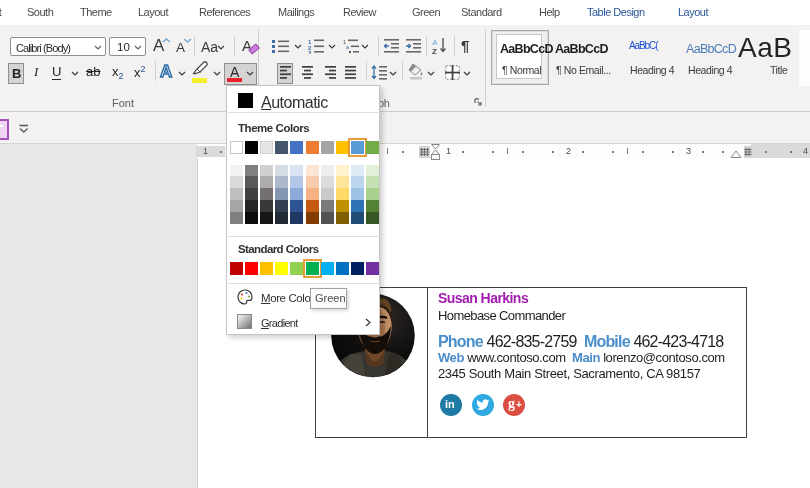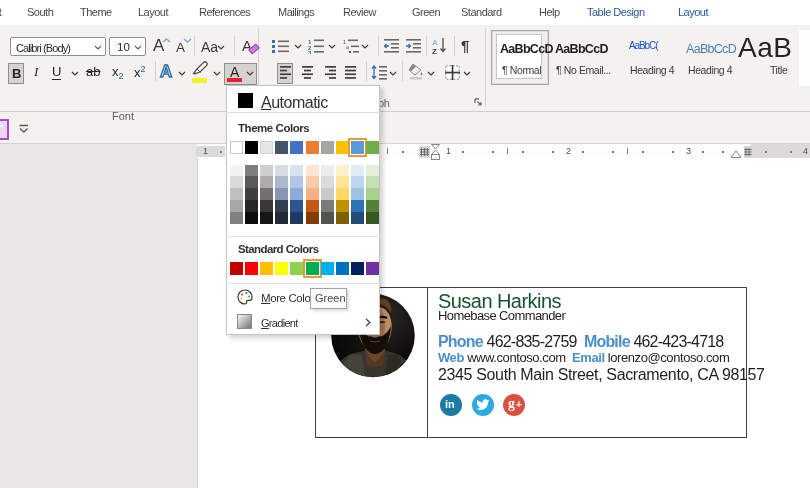--- a/index.html
+++ b/index.html
@@ -139,25 +139,25 @@
   <path d="M47.5 29 Q51 27.4 55 29 Q51 31 47.5 29 Z" fill="#170e06"></path>
 
   <path d="M31.5 25 Q36 23 40.5 24.6 M47 24.6 Q51.5 23 56 25" stroke="#120a03" stroke-width="2.2" fill="none"></path>
 
   <path d="M25 32 Q23 12 40 8 Q52 5 58 13 Q63 20 61 32 Q59 18 52 15 Q43 11 35 16 Q27 21 25 32 Z" fill="#2a1c10"></path>
   <path d="M33 13 Q42 4 52 7 Q60 10 60 20 Q56 13 49 12 Q40 10 33 13 Z" fill="#4f3419"></path>
   <path d="M44 9 Q52 2 57 8 Q61 13 60 20 Q56 11 47 10 Z" fill="#63441f"></path>
  </g>
 </svg>
 
-<div class="ab" style="left:438px;top:290px;font-size:20px;letter-spacing:-0.55px;font-weight:normal;color:#14532d">Susan Harkins</div>
+<div class="ab" style="left:438px;top:290px;font-size:14px;letter-spacing:-0.55px;font-weight:bold;color:#a21caf">Susan Harkins</div>
 <div class="ab" style="left:438px;top:308px;font-size:13px;letter-spacing:-0.6px;color:#1f1f1f">Homebase Commander</div>
 <div class="ab" style="left:438px;top:333px;font-size:16px;letter-spacing:-0.8px;color:#1f1f1f"><b style="color:#4a8ecb">Phone</b> 462-835-2759&nbsp; <b style="color:#4a8ecb">Mobile</b> 462-423-4718</div>
-<div class="ab" style="left:438px;top:350px;font-size:13px;letter-spacing:-0.42px;color:#1f1f1f"><b style="color:#4a8ecb">Web</b> www.contoso.com&nbsp; <b style="color:#4a8ecb">Email</b> lorenzo@contoso.com</div>
-<div class="ab" style="left:438px;top:366px;font-size:16px;letter-spacing:-0.36px;color:#1f1f1f">2345 South Main Street, Sacramento, CA 98157</div>
+<div class="ab" style="left:438px;top:350px;font-size:13px;letter-spacing:-0.42px;color:#1f1f1f"><b style="color:#4a8ecb">Web</b> www.contoso.com&nbsp; <b style="color:#4a8ecb">Main</b> lorenzo@contoso.com</div>
+<div class="ab" style="left:438px;top:366px;font-size:13px;letter-spacing:-0.36px;color:#1f1f1f">2345 South Main Street, Sacramento, CA 98157</div>
 
 <div class="ab" style="left:440px;top:394px;width:22px;height:22px;border-radius:50%;background:#1d7aa5">
  <div style="position:absolute;left:5px;top:4px;font-size:11px;font-weight:bold;color:#fff">in</div>
 </div>
 <div class="ab" style="left:472px;top:394px;width:22px;height:22px;border-radius:50%;background:#2ea9e1"></div>
 <svg class="ab" style="left:476px;top:399px" width="14" height="12" viewBox="0 0 14 12">
  <path d="M13.5 1.6 c-0.5 0.22 -1 0.37 -1.55 0.44 c0.56 -0.33 0.99 -0.86 1.19 -1.49 c-0.52 0.31 -1.1 0.53 -1.72 0.66 C10.93 0.68 10.22 0.35 9.43 0.35 c-1.49 0 -2.7 1.21 -2.7 2.7 c0 0.21 0.02 0.42 0.07 0.61 C4.56 3.55 2.57 2.48 1.24 0.84 C1 1.24 0.87 1.7 0.87 2.2 c0 0.94 0.48 1.76 1.2 2.25 c-0.44 -0.01 -0.86 -0.14 -1.22 -0.34 l0 0.03 c0 1.31 0.93 2.4 2.16 2.65 c-0.23 0.06 -0.46 0.09 -0.71 0.09 c-0.17 0 -0.34 -0.02 -0.51 -0.05 c0.34 1.07 1.34 1.85 2.52 1.87 c-0.92 0.72 -2.09 1.15 -3.35 1.15 c-0.22 0 -0.43 -0.01 -0.64 -0.04 c1.19 0.77 2.61 1.21 4.14 1.21 c4.97 0 7.69 -4.12 7.69 -7.69 l-0.01 -0.35 C12.67 2.63 13.13 2.15 13.5 1.6 Z" fill="#fff"></path>
 </svg>
 <div class="ab" style="left:503px;top:394px;width:22px;height:22px;border-radius:50%;background:#dc4e41"></div>
 <div class="ab" style="left:508px;top:396px;font-size:14px;font-weight:bold;color:#fff;font-family:'Liberation Serif',serif">g</div>
@@ -340,21 +340,21 @@
       <path d="M1 1 L4 4 L7 1" stroke="#3b3a39" stroke-width="1.2" fill="none"></path>
     </svg>
 
 <div class="ab" style="left:224px;top:63px;width:33px;height:22px;background:#d5d3d1;border:1px solid #918f8d;box-sizing:border-box"></div>
 <div class="ab" style="left:230px;top:64px;font-size:14px;color:#262524">A</div>
 <div class="ab" style="left:227px;top:78px;width:15px;height:4px;background:#e62129"></div>
 <svg class="ab" style="left:246px;top:71px" width="8" height="5">
       <path d="M1 1 L4 4 L7 1" stroke="#3b3a39" stroke-width="1.2" fill="none"></path>
     </svg>
 
-<div class="ab" style="left:112px;top:110px;font-size:11px;color:#605e5c">Font</div>
+<div class="ab" style="left:112px;top:97px;font-size:11px;color:#605e5c">Font</div>
 </div>
 <div id="paragroup">
 
 <svg class="ab" style="left:272px;top:39px" width="17" height="14">
  <rect x="0" y="1" width="3" height="3" fill="#3a6ea5"></rect>
       <rect x="0" y="6" width="3" height="3" fill="#3a6ea5"></rect>
       <rect x="0" y="11" width="3" height="3" fill="#3a6ea5"></rect>
  <rect x="6" y="1.5" width="11" height="1.6" fill="#6b6967"></rect>
       <rect x="6" y="6.5" width="11" height="1.6" fill="#6b6967"></rect>
       <rect x="6" y="11.5" width="11" height="1.6" fill="#6b6967"></rect>

